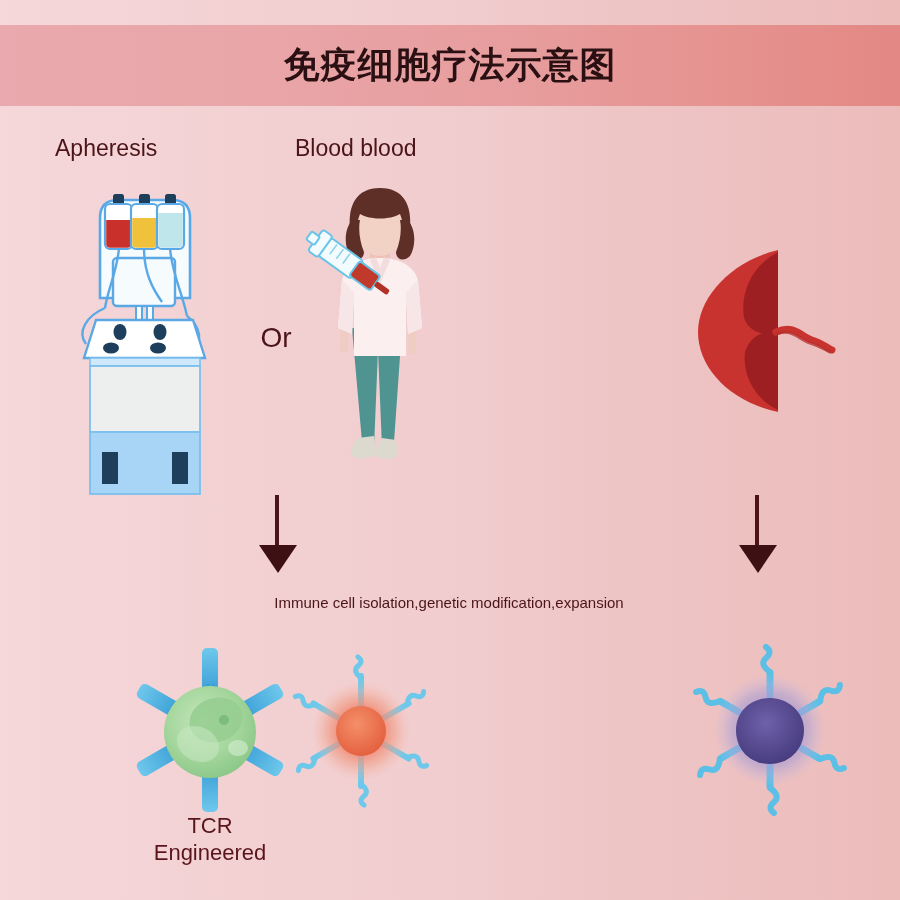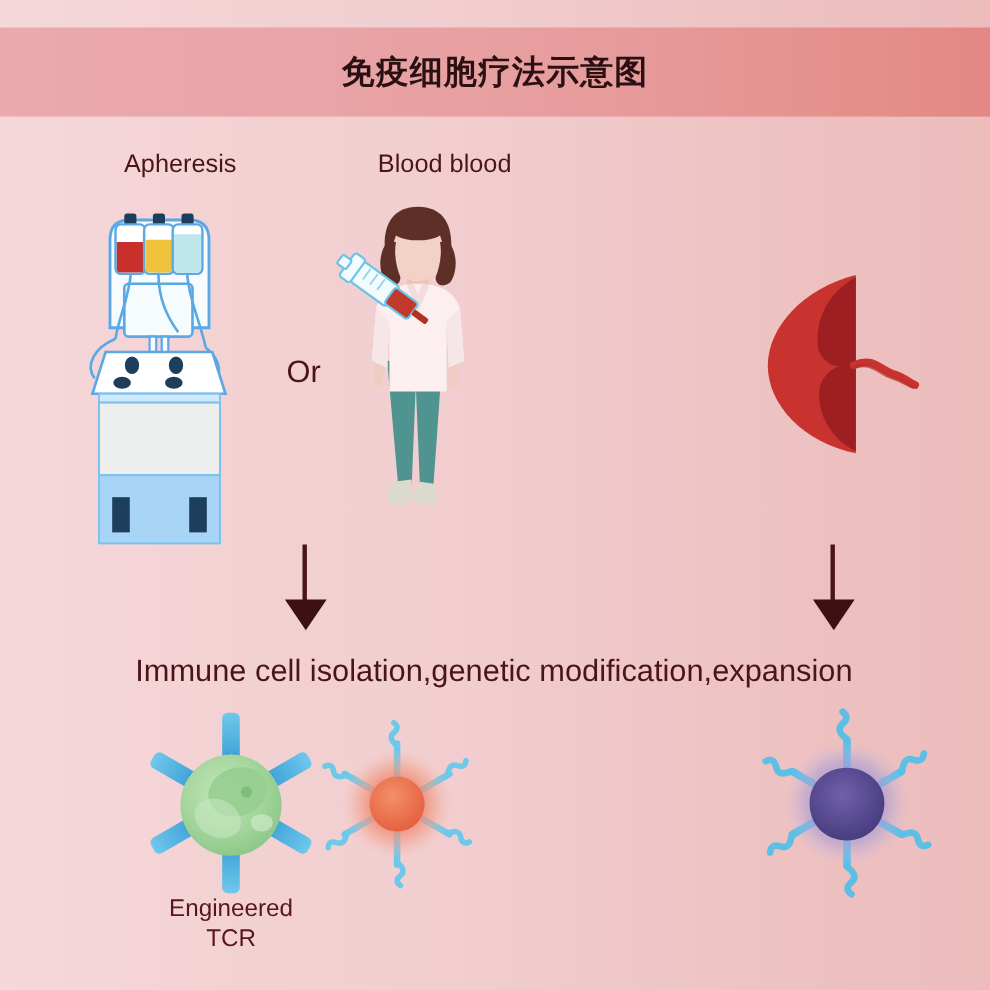--- a/index.html
+++ b/index.html
@@ -12,35 +12,35 @@
     background:linear-gradient(90deg,#f6d8da 0%,#f3d2d4 22%,#f1cdcf 48%,#eec4c4 72%,#ecbcbb 100%);
     overflow:hidden;
   }
   
   #banner{
     position:absolute;left:0;top:25px;width:900px;height:81px;
     background:linear-gradient(90deg,#eaa9ae 0%,#e9a5a8 30%,#e79c9c 60%,#e5908d 85%,#e38884 100%);
     display:flex;align-items:center;justify-content:center;
   }
   #banner-title{
-    font-size:30px;font-weight:700;color:#2a1012;letter-spacing:1px;
+    font-size:36px;font-weight:700;color:#2a1012;letter-spacing:1px;
     font-family:"DejaVu Sans","Liberation Sans",sans-serif;
   }
   
   .hdr{
     position:absolute;color:#4a1418;font-size:23px;font-weight:400;
-    text-align:right;white-space:nowrap;
+    text-align:left;white-space:nowrap;
   }
   .botlbl{
     position:absolute;color:#5a151c;font-size:22px;text-align:center;
     line-height:27px;
   }
   #caption{
     position:absolute;left:0;top:594px;width:898px;text-align:center;
-    color:#4a1418;font-size:28px;white-space:nowrap;
+    color:#4a1418;font-size:15px;white-space:nowrap;
   }
   #or-label{
     position:absolute;left:236px;top:322px;width:80px;text-align:center;
     color:#4a1418;font-size:28px;
   }
   
   .arrow{position:absolute;width:46px;height:80px;}
   
   .pic{position:absolute;}
   svg{display:block;overflow:visible;}
@@ -326,17 +326,17 @@
         </g>
       </g>
 
       <circle cx="82" cy="82" r="56" fill="url(#nkGlow)"></circle>
 
       <path d="M82 50 C100 50 116 64 116 82 C116 102 100 116 82 116 C62 116 48 102 48 82 C48 64 62 50 82 50 Z" fill="url(#nkNuc)"></path>
     </svg>
   </div>
 
   <div class="botlbl" style="left:130px;top:812px;width:160px;">
+    <div>TCR</div>
     <div>Engineered</div>
-    <div>TCR</div>
   </div>
 
 </div>
 
 </body></html>

